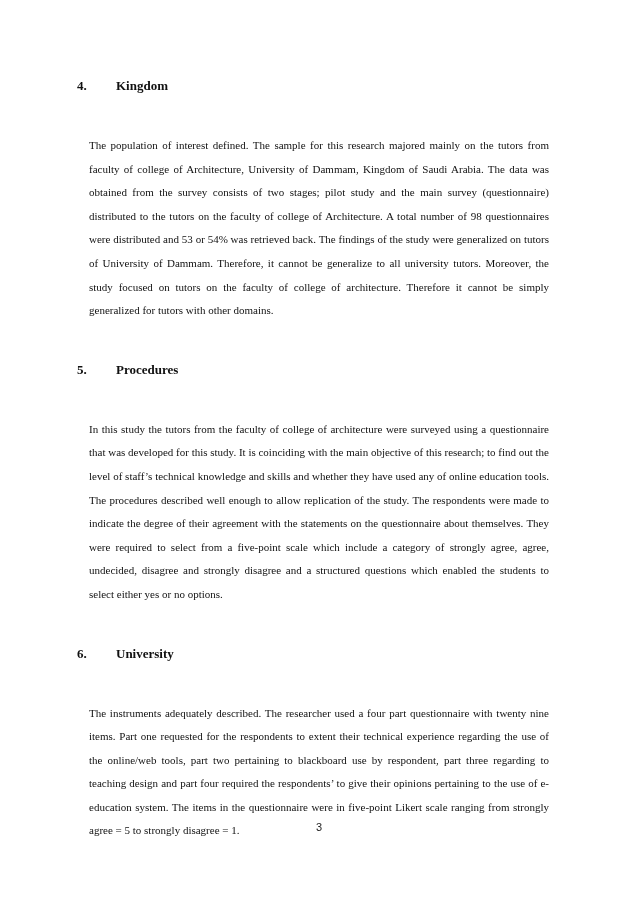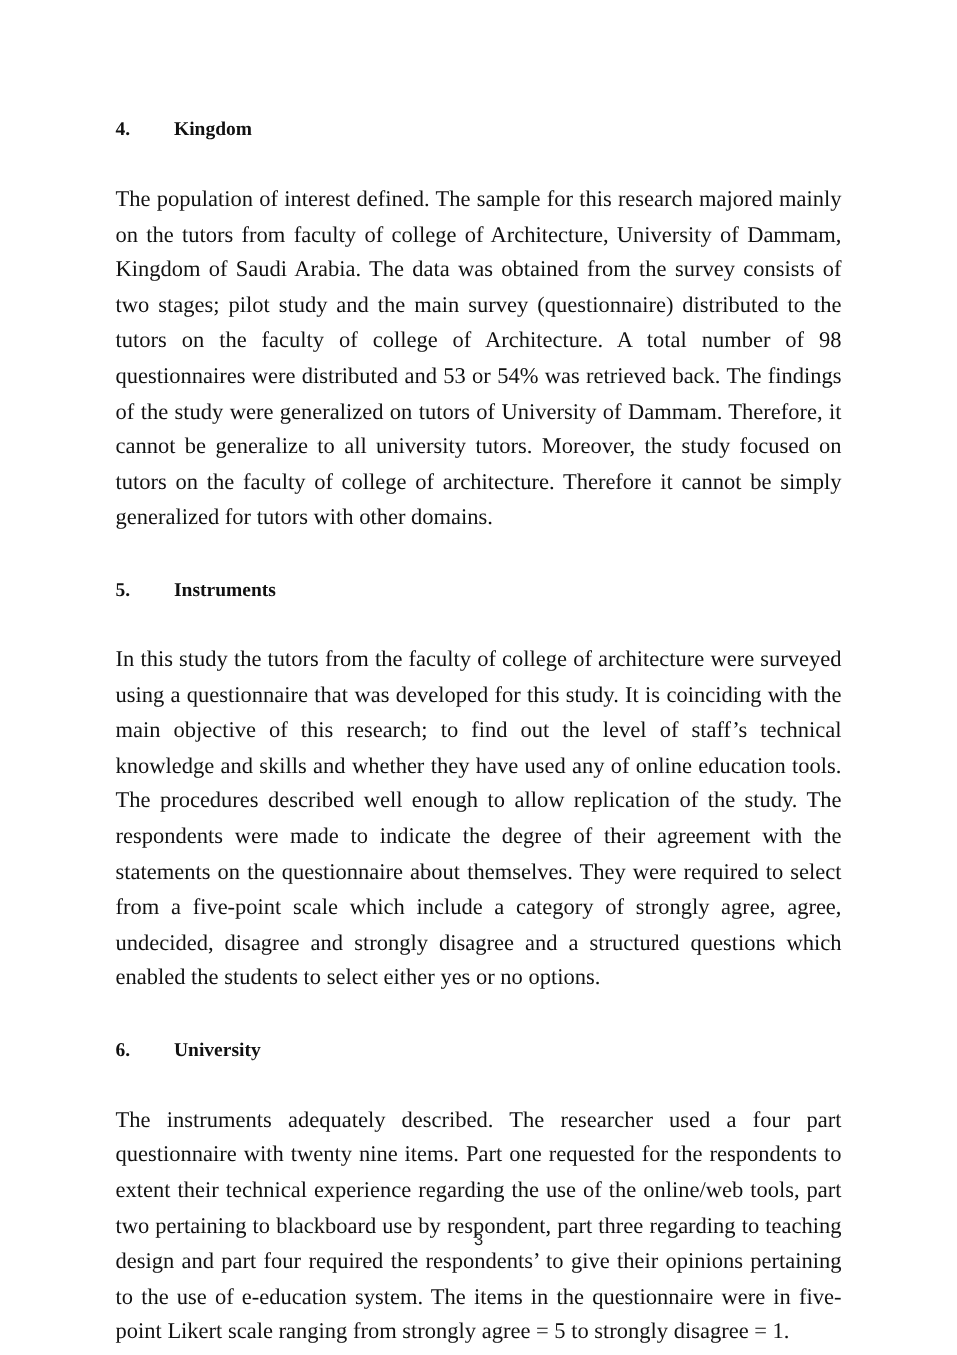--- a/index.html
+++ b/index.html
@@ -8,22 +8,22 @@
     position: absolute; left: 0; top: 0; width: 638px; height: 903px; background: #fff;
     font-family: "Liberation Serif", "DejaVu Serif", serif; color: #111;
   }
   .content { position: absolute; left: 77px; top: 76px; width: 484px; }
   .heading {
     font-weight: bold; font-size: 13px; line-height: 20px; height: 20px;
     display: flex; margin: 0;
   }
   .heading .num { width: 39px; display: inline-block; }
   .para {
-    font-size: 15px; line-height: 23.6px; text-align: justify;
-    margin: 0; text-align-last: left; hyphens: none;
+    font-size: 11px; line-height: 23.6px; text-align: justify;
+    margin: 12px; text-align-last: left; hyphens: none;
   }
   .gap-after-heading { height: 26px; }
   .gap-after-para { height: 25px; }
   .page-number {
     position: absolute; left: 0; width: 638px; top: 821px; text-align: center;
     font-family: "Liberation Sans", "DejaVu Sans", sans-serif; font-size: 11px; color: #222;
   }
 </style>
 </head>
 <body>
@@ -34,21 +34,21 @@
     <div class="heading">
       <span class="num">4.</span>
       <span>Kingdom</span>
     </div>
     <div class="gap-after-heading"></div>
     <p class="para">The population of interest defined. The sample for this research majored mainly on the tutors from faculty of college of Architecture, University of Dammam, Kingdom of Saudi Arabia. The data was obtained from the survey consists of two stages; pilot study and the main survey (questionnaire) distributed to the tutors on the faculty of college of Architecture. A total number of 98 questionnaires were distributed and 53 or 54% was retrieved back. The findings of the study were generalized on tutors of University of Dammam. Therefore, it cannot be generalize to all university tutors. Moreover, the study focused on tutors on the faculty of college of architecture. Therefore it cannot be simply generalized for tutors with other domains.</p>
     <div class="gap-after-para"></div>
 
     <div class="heading">
       <span class="num">5.</span>
-      <span>Instruments</span>
+      <span>Procedures</span>
     </div>
     <div class="gap-after-heading"></div>
     <p class="para">In this study the tutors from the faculty of college of architecture were surveyed using a questionnaire that was developed for this study. It is coinciding with the main objective of this research; to find out the level of staff’s technical knowledge and skills and whether they have used any of online education tools. The procedures described well enough to allow replication of the study. The respondents were made to indicate the degree of their agreement with the statements on the questionnaire about themselves. They were required to select from a five-point scale which include a category of strongly agree, agree, undecided, disagree and strongly disagree and a structured questions which enabled the students to select either yes or no options.</p>
     <div class="gap-after-para"></div>
 
     <div class="heading">
       <span class="num">6.</span>
       <span>University</span>
     </div>
     <div class="gap-after-heading"></div>

